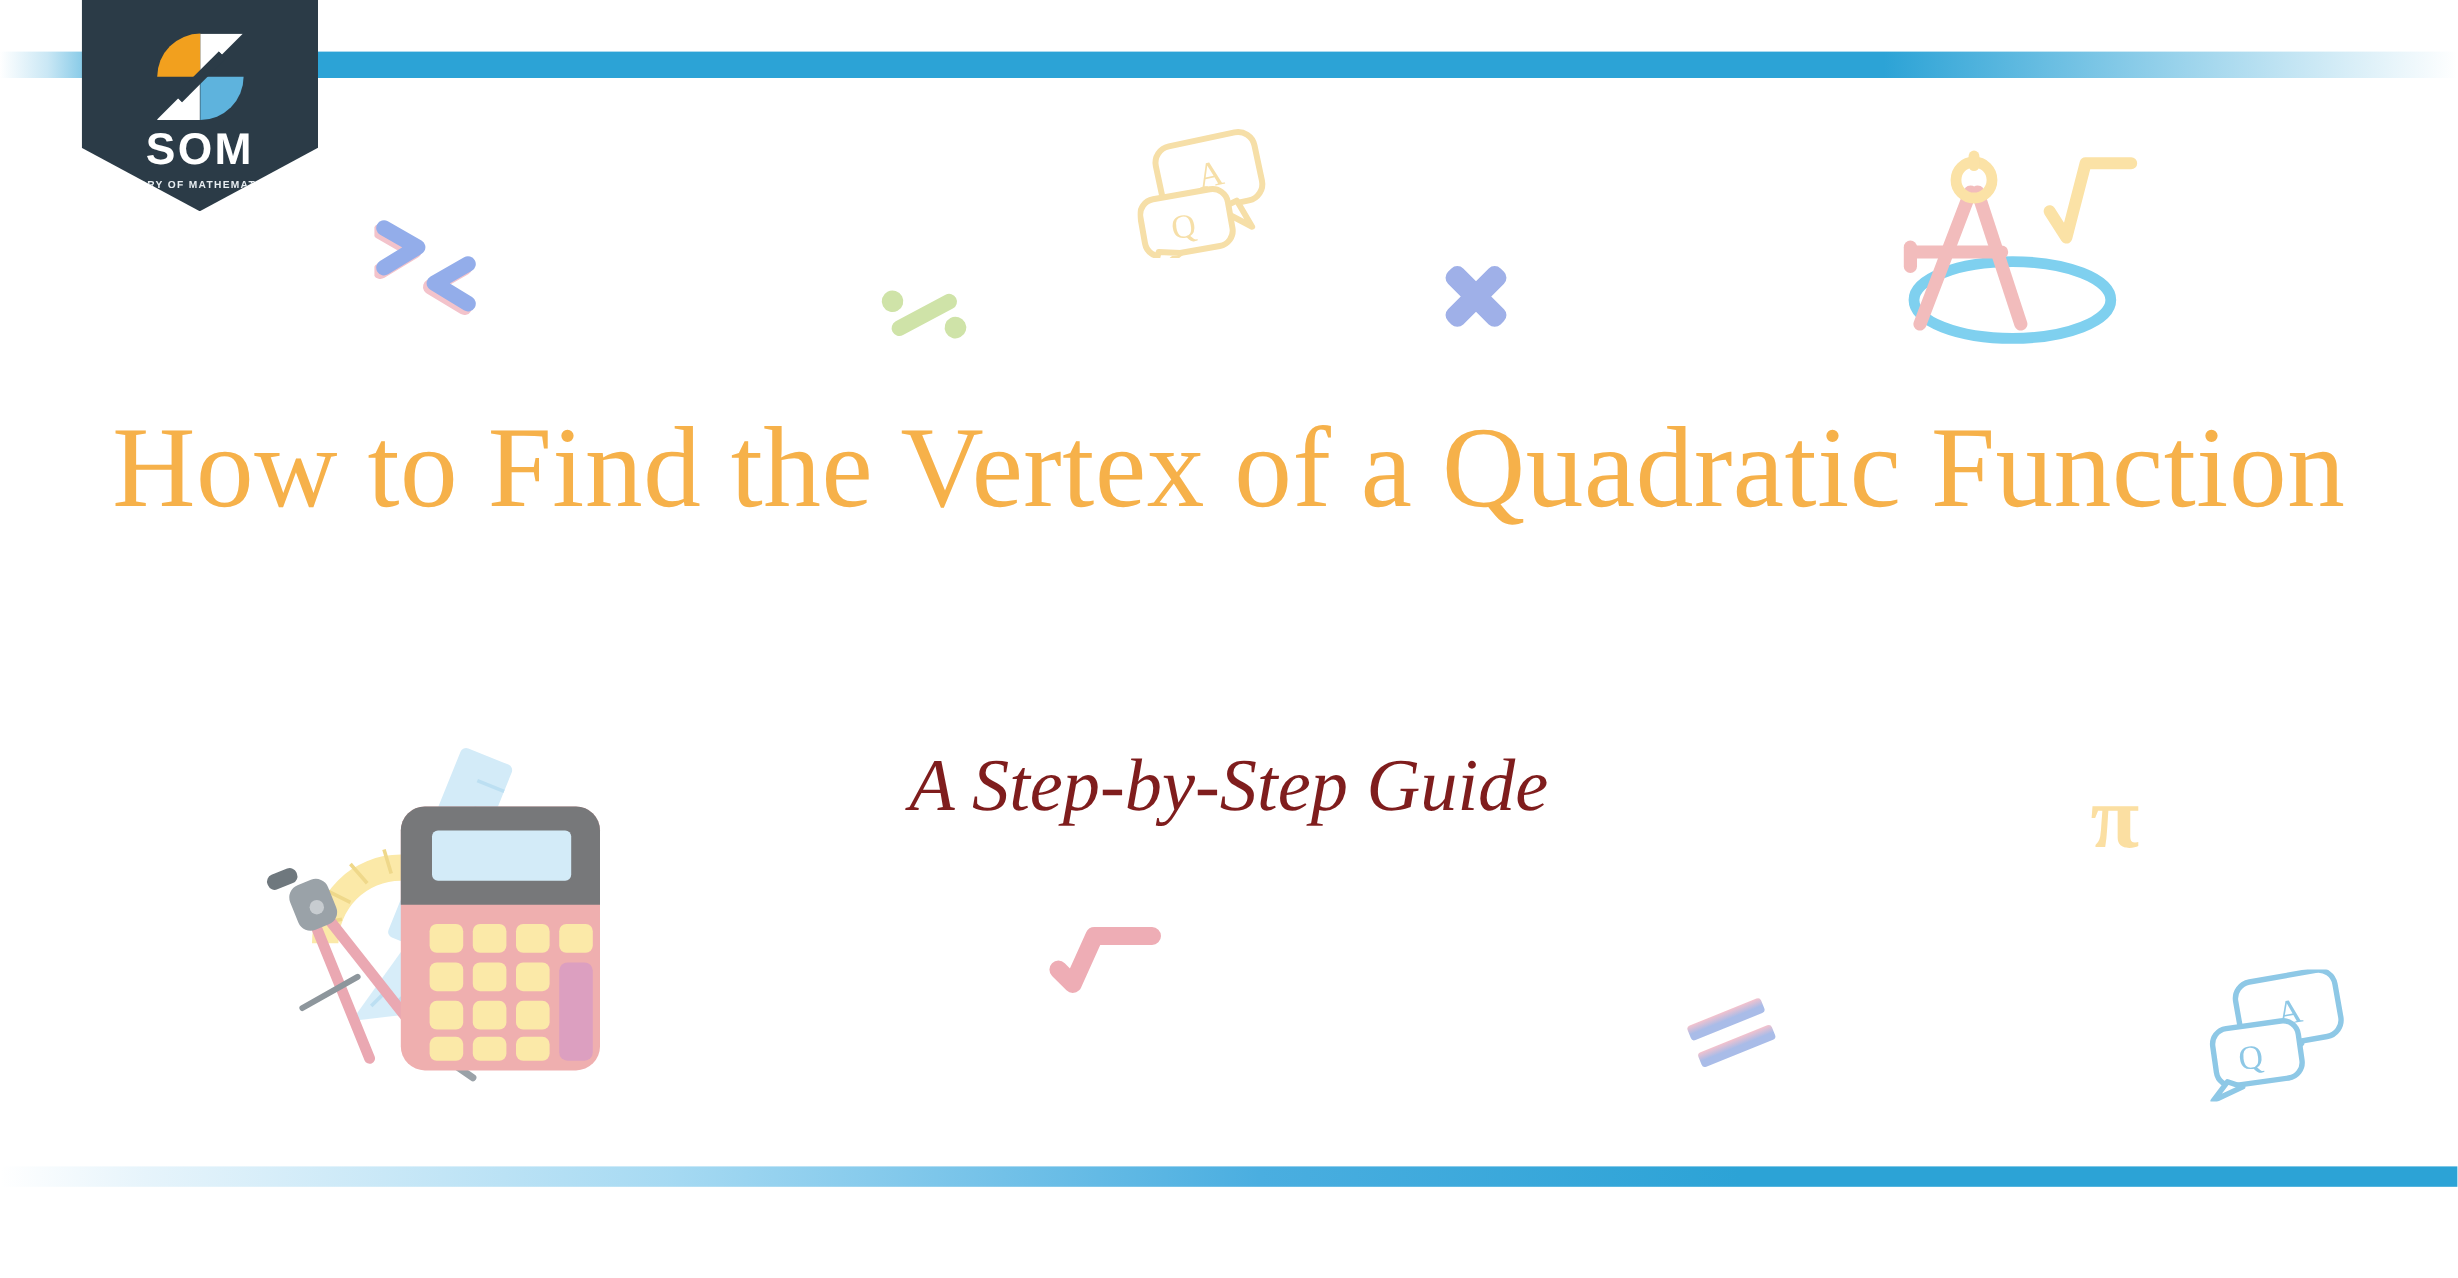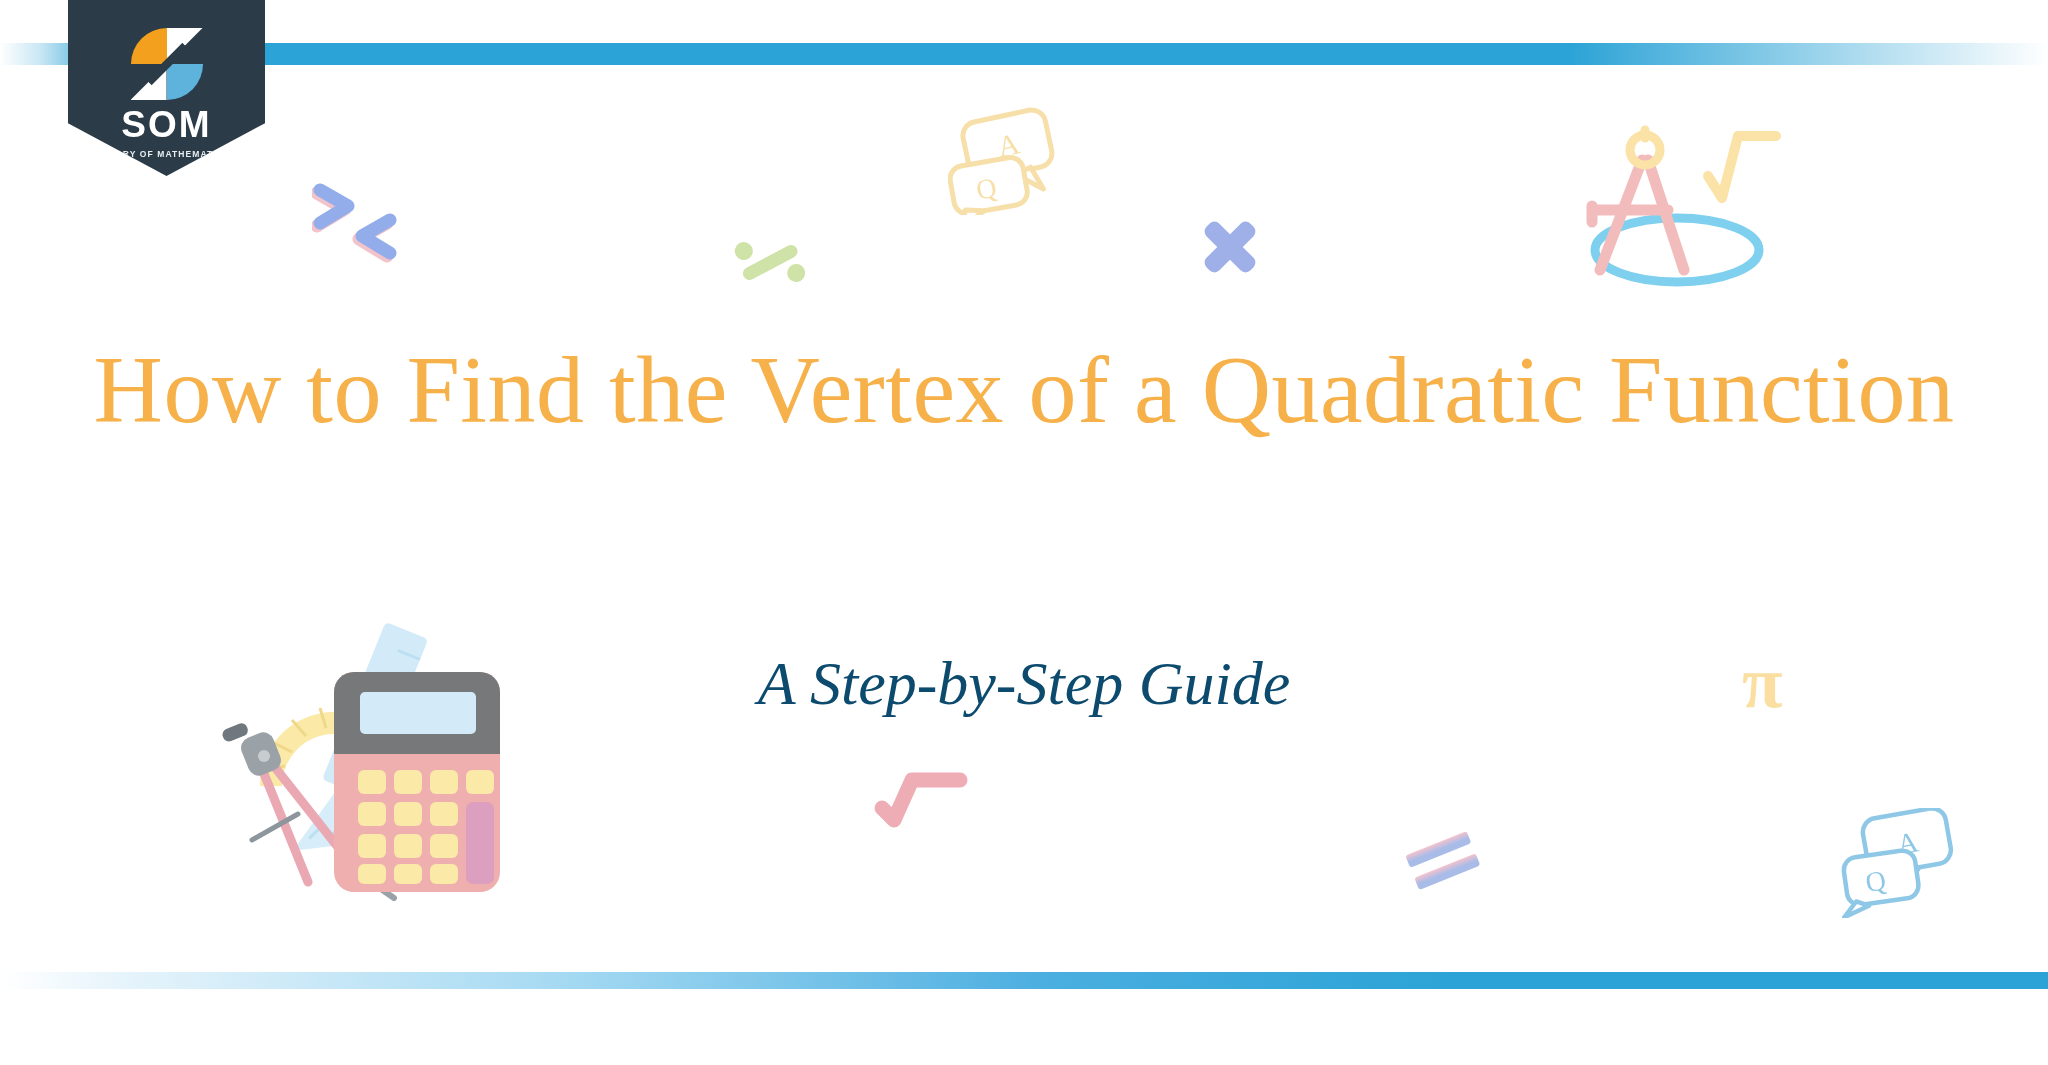--- a/index.html
+++ b/index.html
@@ -111,24 +111,24 @@
     font-family: "Liberation Serif", serif;
     font-size: 96px;
     line-height: 1.26;
     font-weight: normal;
     margin: 0;
     letter-spacing: 0.5px;
   }
   .subtitle {
     position: absolute;
     left: 0;
-    top: 648px;
+    top: 620px;
     width: 2048px;
     text-align: center;
-    color: #0c4a6e;
+    color: #7f1d1d;
     font-family: "Liberation Serif", serif;
     font-style: italic;
     font-size: 62px;
     font-weight: normal;
     margin: 0;
   }
 
   
   .deco { position: absolute; }
 

